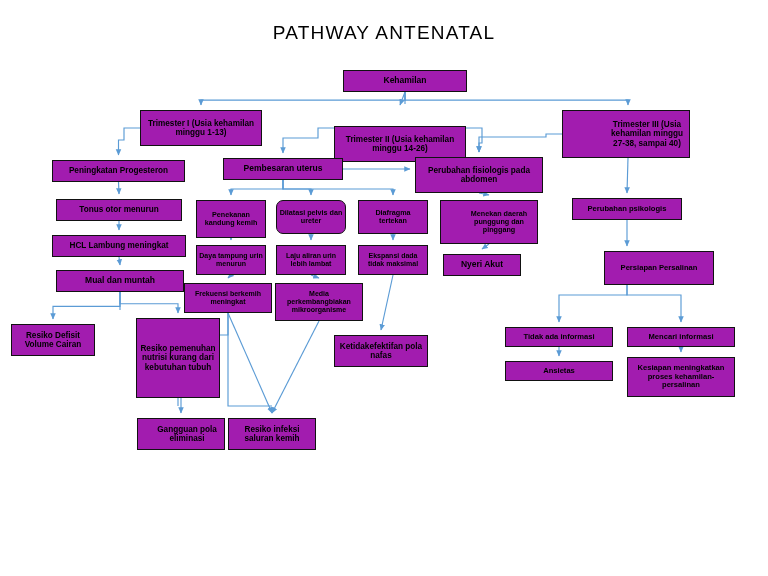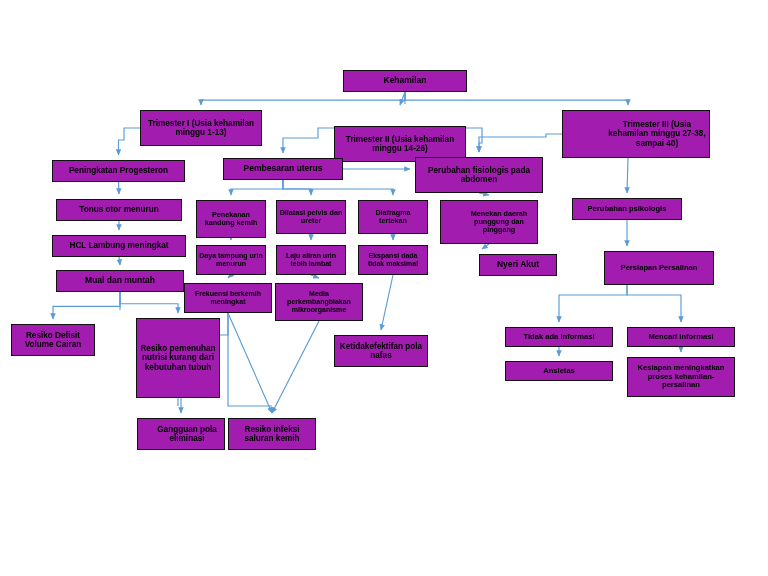--- a/index.html
+++ b/index.html
@@ -50,20 +50,21 @@
     width: 768px;
     height: 576px;
     z-index: 1;
   }
 </style>
 </head>
 <body>
 
 <div id="canvas">
 
+  <div id="title">PATHWAY ANTENATAL</div>
 
   <svg id="svg-links" viewBox="0 0 768 576" preserveAspectRatio="none">
     <defs>
       <marker id="arrowhead" markerWidth="6" markerHeight="6" refX="5" refY="3" orient="auto" markerUnits="strokeWidth">
         <path d="M0,0.6 L5.4,3 L0,5.4 z" fill="#5b9bd5"></path>
       </marker>
     </defs>
     <g id="link-group" stroke="#5b9bd5" stroke-width="1.15" fill="none">
         <path d="M405,92 L405,100.1 L201,100.1 L201,105" marker-end="url(#arrowhead)"></path>
         <path d="M405,92 L400,105" marker-end="url(#arrowhead)"></path>
@@ -108,39 +109,39 @@
   <div id="node-layer">
       <div class="node" style="left: 343px; top: 70px; width: 124px; height: 22px; font-size: 8.5px; border-color: rgb(17, 17, 17);">
         <span>Kehamilan</span>
       </div>
       <div class="node" style="left: 140px; top: 110px; width: 122px; height: 36px; font-size: 8.2px; border-color: rgb(17, 17, 17);">
         <span>Trimester I (Usia kehamilan minggu 1-13)</span>
       </div>
       <div class="node" style="left: 334px; top: 110px; width: 132px; height: 36px; font-size: 8.2px; border-color: rgb(17, 17, 17); margin-top: 16px;">
         <span>Trimester II (Usia kehamilan minggu 14-26)</span>
       </div>
-      <div class="node" style="left: 562px; top: 110px; width: 148px; height: 48px; font-size: 8.2px; border-color: rgb(17, 17, 17); padding-left: 44px;">
+      <div class="node" style="left: 562px; top: 110px; width: 128px; height: 48px; font-size: 8.2px; border-color: rgb(17, 17, 17); padding-left: 44px;">
         <span>Trimester III (Usia kehamilan minggu 27-38, sampai 40)</span>
       </div>
       <div class="node" style="left: 52px; top: 160px; width: 133px; height: 22px; font-size: 8.2px; border-color: rgb(17, 17, 17);">
         <span>Peningkatan Progesteron</span>
       </div>
       <div class="node" style="left: 223px; top: 158px; width: 120px; height: 22px; font-size: 8.5px; border-color: rgb(17, 17, 17);">
         <span>Pembesaran uterus</span>
       </div>
       <div class="node" style="left: 415px; top: 157px; width: 128px; height: 36px; font-size: 8.2px; border-color: rgb(17, 17, 17);">
         <span>Perubahan fisiologis pada abdomen</span>
       </div>
       <div class="node" style="left: 56px; top: 199px; width: 126px; height: 22px; font-size: 8.2px; border-color: rgb(17, 17, 17);">
         <span>Tonus otor menurun</span>
       </div>
       <div class="node" style="left: 196px; top: 200px; width: 70px; height: 38px; font-size: 7.2px; border-color: rgb(17, 17, 17);">
         <span>Penekanan kandung kemih</span>
       </div>
-      <div class="node" style="left: 276px; top: 200px; width: 70px; height: 34px; font-size: 7.2px; border-color: rgb(17, 17, 17);">
+      <div class="node" style="left: 276px; top: 200px; width: 70px; height: 34px; font-size: 7.2px; border-color: rgb(17, 17, 17); border-radius: 7px;">
         <span>Dilatasi pelvis dan ureter</span>
       </div>
       <div class="node" style="left: 358px; top: 200px; width: 70px; height: 34px; font-size: 7.2px; border-color: rgb(17, 17, 17);">
         <span>Diafragma tertekan</span>
       </div>
       <div class="node" style="left: 440px; top: 200px; width: 98px; height: 44px; font-size: 7.2px; border-color: rgb(17, 17, 17); padding-left: 22px;">
         <span>Menekan daerah punggung dan pinggang</span>
       </div>
       <div class="node" style="left: 572px; top: 198px; width: 110px; height: 22px; font-size: 7.6px; border-color: rgb(17, 17, 17);">
         <span>Perubahan psikologis</span>
@@ -150,21 +151,21 @@
       </div>
       <div class="node" style="left: 196px; top: 245px; width: 70px; height: 30px; font-size: 7px; border-color: rgb(17, 17, 17);">
         <span>Daya tampung urin menurun</span>
       </div>
       <div class="node" style="left: 276px; top: 245px; width: 70px; height: 30px; font-size: 7px; border-color: rgb(17, 17, 17);">
         <span>Laju aliran urin lebih lambat</span>
       </div>
       <div class="node" style="left: 358px; top: 245px; width: 70px; height: 30px; font-size: 7px; border-color: rgb(17, 17, 17);">
         <span>Ekspansi dada tidak maksimal</span>
       </div>
-      <div class="node" style="left: 443px; top: 254px; width: 78px; height: 22px; font-size: 8.5px; border-color: rgb(17, 17, 17); margin-left: 36px;">
+      <div class="node" style="left: 443px; top: 254px; width: 78px; height: 22px; font-size: 8.5px; border-color: rgb(17, 17, 17);">
         <span>Nyeri Akut</span>
       </div>
       <div class="node" style="left: 604px; top: 251px; width: 110px; height: 34px; font-size: 7.6px; border-color: rgb(17, 17, 17);">
         <span>Persiapan Persalinan</span>
       </div>
       <div class="node" style="left: 56px; top: 270px; width: 128px; height: 22px; font-size: 8.5px; border-color: rgb(17, 17, 17);">
         <span>Mual dan muntah</span>
       </div>
       <div class="node" style="left: 184px; top: 283px; width: 88px; height: 30px; font-size: 7px; border-color: rgb(17, 17, 17);">
         <span>Frekuensi berkemih meningkat</span>

